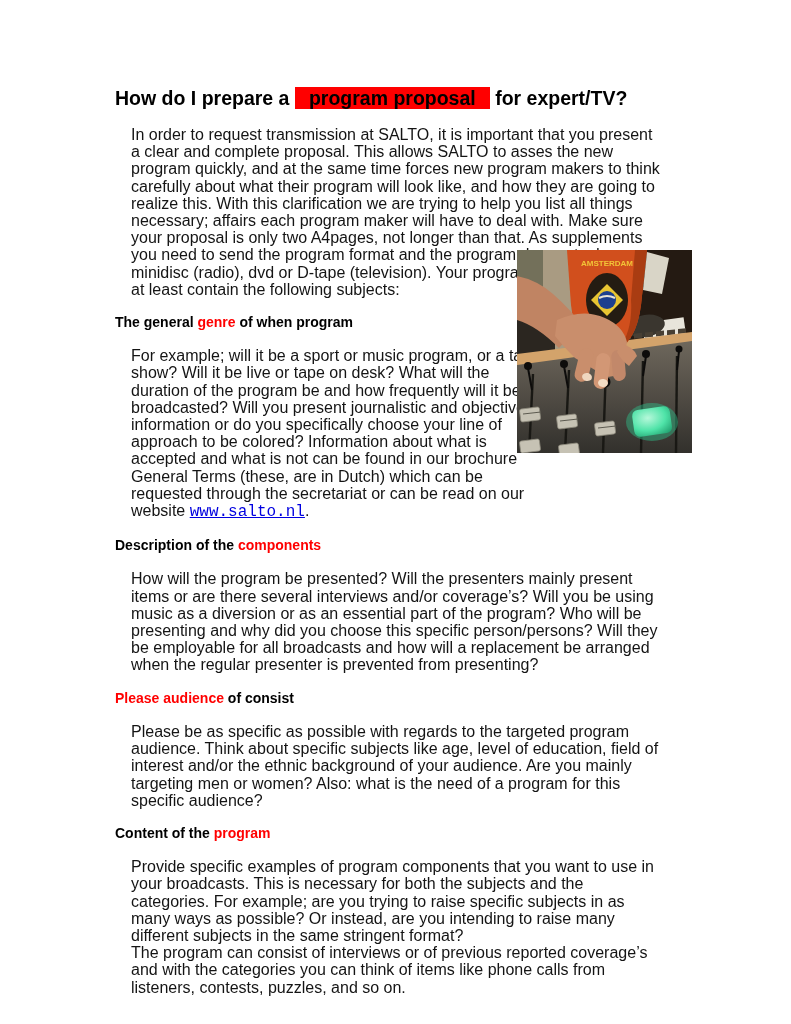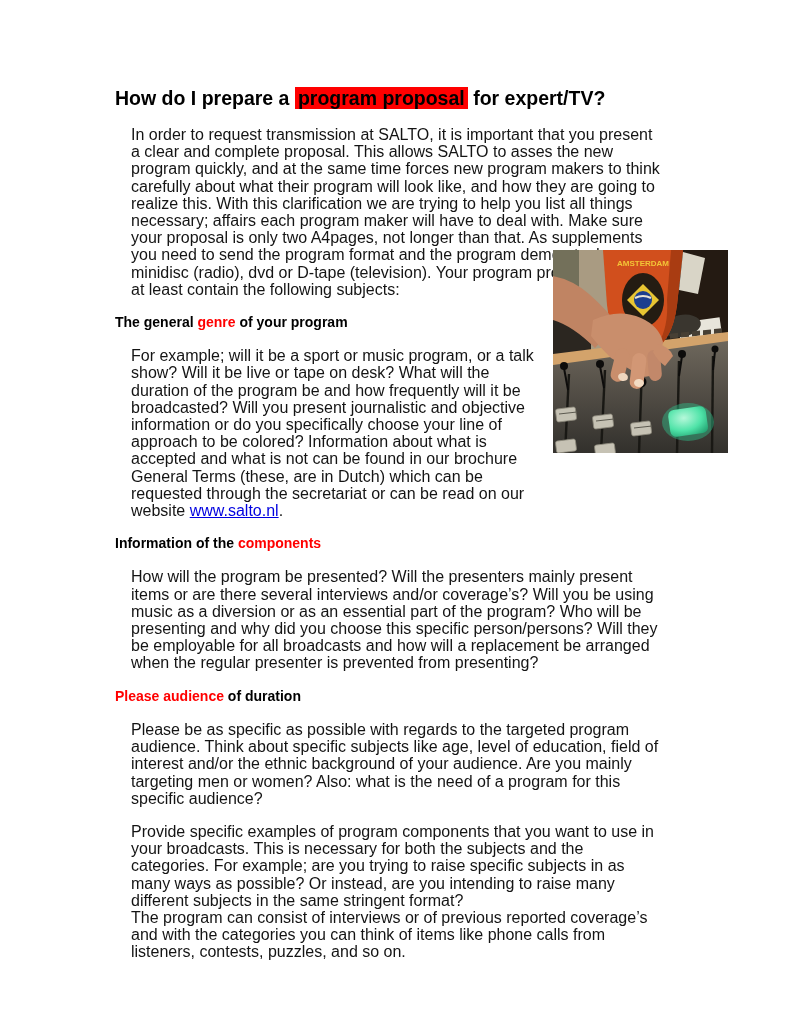--- a/index.html
+++ b/index.html
@@ -21,21 +21,21 @@
   .title {
     font-size: 19.5px;
     line-height: 24px;
     font-weight: 700;
     color: #000000;
     margin: 0 0 5px 0;
   }
   .title mark {
     background: var(--hl, #ff0000);
     color: #000000;
-    padding: 0 3px;
+    padding: 0 14px;
   }
   .body {
     font-size: 16px;
     line-height: 17.2px;
     margin: 16px;
     white-space: pre-line;
   }
   section { margin-top: 11px; }
   .heading {
     font-size: 14px;
@@ -43,61 +43,62 @@
     font-weight: 700;
     color: #000000;
     margin: 0;
   }
   .accent { color: var(--accent, #ff0000); }
   .genre-body { width: 404px; }
   a.doclink {
     color: var(--link, #0000ee);
     text-decoration: underline;
     cursor: pointer;
+    font-family: Liberation Mono, monospace;
   }
   .photo {
     position: absolute;
     left: 517px;
     top: 250px;
     width: 175px;
     height: 203px;
-    margin-left: 36px;
   }
   .photo svg { display: block; }
 </style>
 </head>
 <body>
 
 <div class="page">
 
   <div class="content">
 
     <h1 class="title"><span>How do I prepare a </span><mark>program proposal</mark><span> for expert/TV?</span></h1>
 
     <p class="body">In order to request transmission at SALTO, it is important that you present a clear and complete proposal. This allows SALTO to asses the new program quickly, and at the same time forces new program makers to think carefully about what their program will look like, and how they are going to realize this. With this clarification we are trying to help you list all things necessary; affairs each program maker will have to deal with. Make sure your proposal is only two A4pages, not longer than that. As supplements you need to send the program format and the program demo at cd or minidisc (radio), dvd or D-tape (television). Your program proposal should at least contain the following subjects:</p>
 
     <section>
-      <h2 class="heading"><span>The general </span><span class="accent">genre</span><span> of your program</span></h2>
+      <h2 class="heading"><span>The general </span><span class="accent">genre</span><span> of when program</span></h2>
       <p class="body genre-body"><span>For example; will it be a sport or music program, or a talk show? Will it be live or tape on desk? What will the duration of the program be and how frequently will it be broadcasted? Will you present journalistic and objective information or do you specifically choose your line of approach to be colored? Information about what is accepted and what is not can be found in our brochure General Terms (these, are in Dutch) which can be requested through the secretariat or can be read on our website </span><a class="doclink" href="#">www.salto.nl</a><span>.</span></p>
     </section>
 
     <section>
-      <h2 class="heading"><span>Information of the </span><span class="accent">components</span><span></span></h2>
+      <h2 class="heading"><span>Description of the </span><span class="accent">components</span><span></span></h2>
     </section>
 
     <section>
       <p class="body">How will the program be presented? Will the presenters mainly present items or are there several interviews and/or coverage’s? Will you be using music as a diversion or as an essential part of the program? Who will be presenting and why did you choose this specific person/persons? Will they be employable for all broadcasts and how will a replacement be arranged when the regular presenter is prevented from presenting?</p>
     </section>
 
     <section>
-      <h2 class="heading"><span></span><span class="accent">Please audience</span><span> of duration</span></h2>
+      <h2 class="heading"><span></span><span class="accent">Please audience</span><span> of consist</span></h2>
       <p class="body">Please be as specific as possible with regards to the targeted program audience. Think about specific subjects like age, level of education, field of interest and/or the ethnic background of your audience. Are you mainly targeting men or women? Also: what is the need of a program for this specific audience?</p>
     </section>
 
     <section>
+      <h2 class="heading"><span>Content of the </span><span class="accent">program</span><span></span></h2>
       <p class="body">Provide specific examples of program components that you want to use in your broadcasts. This is necessary for both the subjects and the categories. For example; are you trying to raise specific subjects in as many ways as possible? Or instead, are you intending to raise many different subjects in the same stringent format?
 The program can consist of interviews or of previous reported coverage’s and with the categories you can think of items like phone calls from listeners, contests, puzzles, and so on.</p>
     </section>
 
   </div>
 
   <div class="photo">
     <svg viewBox="0 0 175 203" width="175" height="203" aria-hidden="true">
       <defs>
         <linearGradient id="mixg" x1="0" y1="0" x2="0" y2="1">

